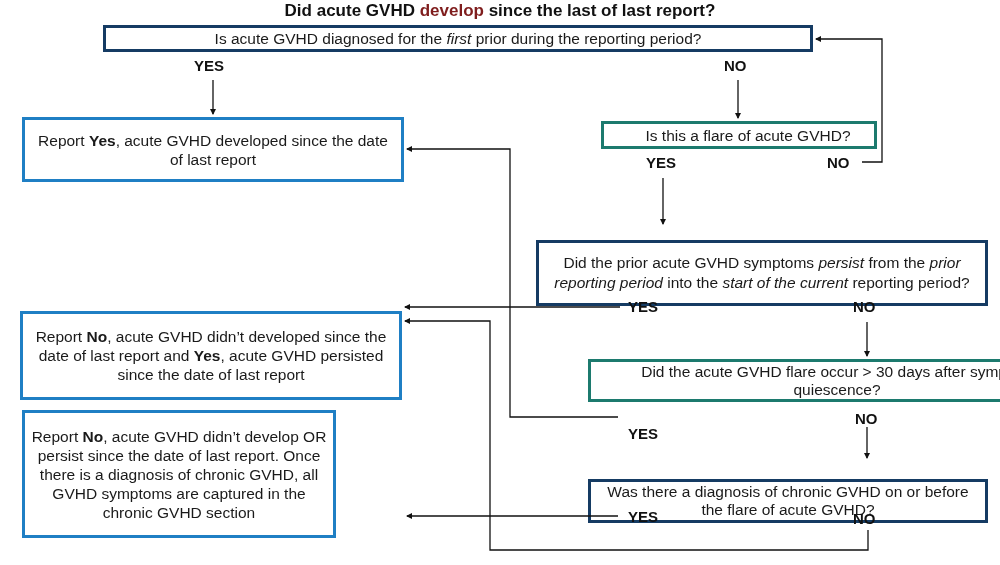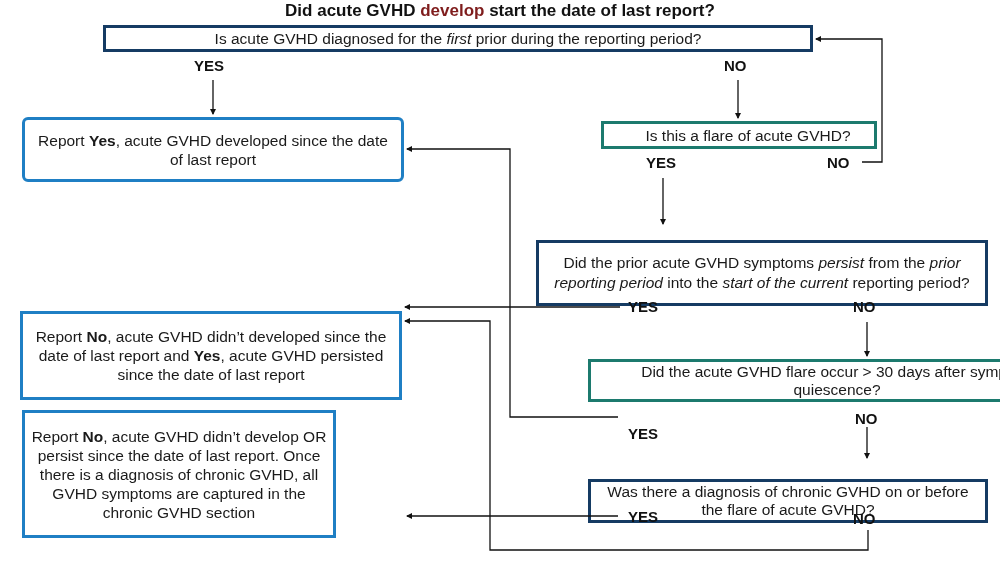--- a/index.html
+++ b/index.html
@@ -15,29 +15,29 @@
     .teal { border: 3px solid #1c7a6e; padding-left: 24px; }
     .blue { border: 3px solid #1f7fc4; }
     .lbl { position: absolute; font-weight: bold; font-size: 15px; color: #111; }
     svg.lines { position: absolute; left: 0; top: 0; width: 1000px; height: 565px; pointer-events: none; }
     b { font-weight: bold; }
     i { }
   </style>
 </head>
 <body>
 
-<div class="title"><span>Did acute GVHD </span><span class="accent">develop</span><span> start the date of last report?</span></div>
+<div class="title"><span>Did acute GVHD </span><span class="accent">develop</span><span> since the last of last report?</span></div>
 
 <div class="box navy" style="left:103px; top:25px; width:710px; height:27px;">
   <span><span>Is acute GVHD diagnosed for the </span><i>first</i><span> prior during the reporting period?</span></span>
 </div>
 <div class="lbl" style="left:194px; top:57px;">YES</div>
 <div class="lbl" style="left:724px; top:57px;">NO</div>
 
-<div class="box blue" style="left:22px; top:117px; width:382px; height:65px;border-radius:6px;">
+<div class="box blue" style="left:22px; top:117px; width:382px; height:65px;">
   <span><span>Report </span><b>Yes</b><span>, acute GVHD developed since the date of last report</span></span>
 </div>
 
 <div class="box teal" style="left:601px; top:121px; width:276px; height:28px;">
   <span>Is this a flare of acute GVHD?</span>
 </div>
 <div class="lbl" style="left:646px; top:154px;">YES</div>
 <div class="lbl" style="left:827px; top:154px;">NO</div>
 
 <div class="box navy" style="left:536px; top:240px; width:452px; height:66px; line-height:20px;">

